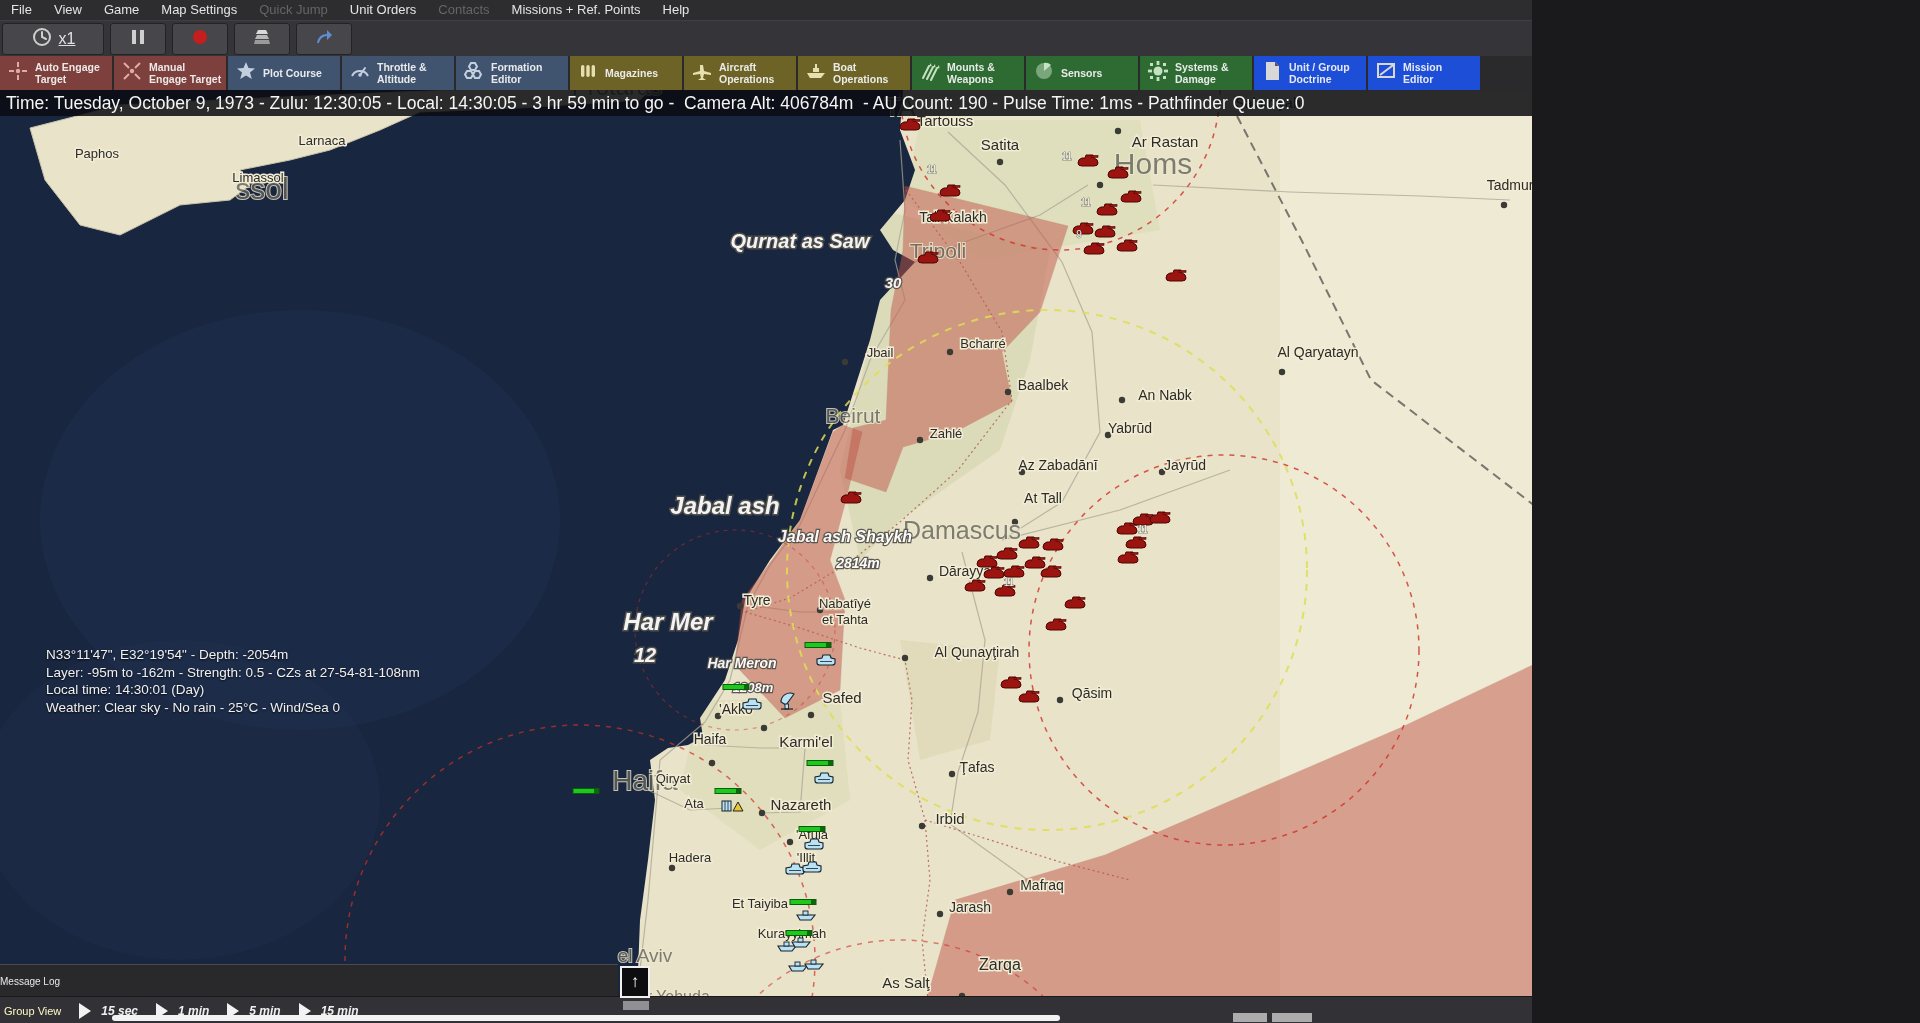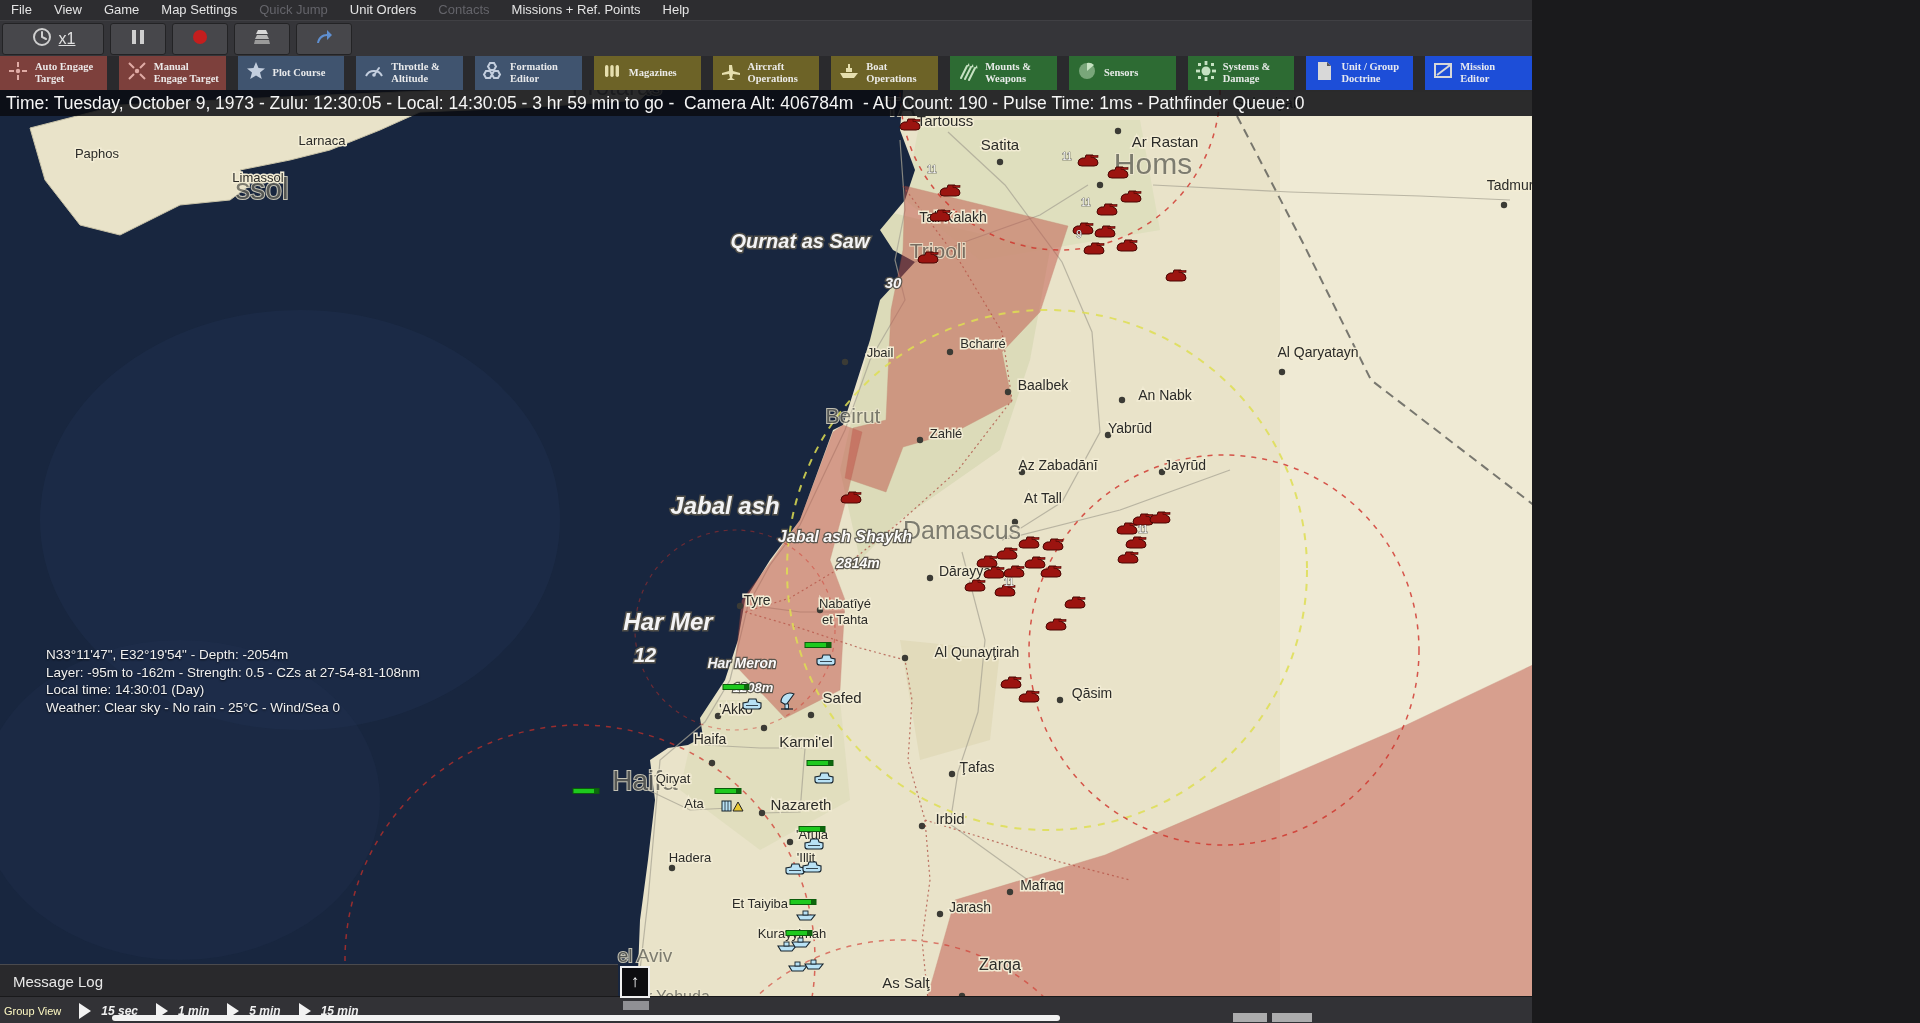--- a/index.html
+++ b/index.html
@@ -9,38 +9,38 @@
   #menubar{position:absolute;top:0;left:0;width:100%;height:20px;background:#2d2d30;
            display:flex;align-items:center;z-index:40;}
   .menu-item{color:#e4e4e4;font-size:13px;padding:0 11px;line-height:20px;cursor:default;}
   .menu-item.disabled{color:#64646a;}
   #toolbar2{position:absolute;top:20px;left:0;width:100%;height:36px;background:#353539;
             display:flex;align-items:center;gap:6px;padding-left:2px;box-sizing:border-box;z-index:40;
             border-top:1px solid #404044;}
   .sim-btn{height:30px;background:#47474b;border:1px solid #232325;border-radius:3px;
            display:flex;align-items:center;justify-content:center;gap:6px;color:#ddd;}
   #toolbar3{position:absolute;top:56px;left:0;width:100%;height:34px;background:#2a2a2d;
-            display:flex;gap:12px;z-index:40;font-family:Liberation Serif, serif;}
+            display:flex;gap:2px;z-index:40;}
   .act-btn{width:112px;height:34px;display:flex;align-items:center;gap:6px;padding-left:7px;
            box-sizing:border-box;color:#f2f2f2;}
   .act-btn .lbl{font-size:10.5px;line-height:1.15;font-weight:bold;opacity:.95;}
   .g-engage{background:#7d403c;} .g-nav{background:#40546f;} .g-logi{background:#6d6327;}
   .g-weap{background:#2d6b33;} .g-misc{background:#1d4ed8;}
   
   #statusbar{position:absolute;top:90px;left:0;width:100%;height:26px;
              background:rgba(10,12,16,.86);color:#f5f5f5;font-size:17.5px;
              line-height:26px;padding-left:6px;white-space:pre;z-index:30;box-sizing:border-box;}
   
   #map{position:absolute;top:0;left:0;z-index:1;}
   #infopanel{position:absolute;left:46px;top:646px;z-index:10;color:#f0f0f0;font-size:13.5px;
              line-height:17.5px;text-shadow:0 1px 2px rgba(0,0,0,.8);}
   
   #msglog{position:absolute;left:0;top:964px;width:618px;height:32px;background:#29292c;
           border-top:1px solid #4a4a4e;z-index:35;display:flex;align-items:center;}
-  #msglog .title{color:#e8e8e8;font-size:15px;padding-left:13px;text-align:center;}
+  #msglog .title{color:#e8e8e8;font-size:10px;text-align:center;}
   #msg-expand{position:absolute;left:620px;top:966px;width:30px;height:32px;background:#0d0d10;
               border:2px solid #f0f0f0;color:#fff;font-size:17px;font-weight:bold;z-index:36;
               display:flex;align-items:center;justify-content:center;box-sizing:border-box;}
   #msg-stub{position:absolute;left:623px;top:1001px;width:26px;height:9px;background:#909094;z-index:36;}
   #groupbar{position:absolute;left:0;top:996px;width:100%;height:27px;background:#323236;
             border-top:1px solid #19191b;z-index:35;display:flex;align-items:center;}
   #groupbar .gv{color:#fef9c3;font-size:11px;padding:0 14px 0 4px;}
   .step-arrow{width:0;height:0;border-top:8px solid transparent;border-bottom:8px solid transparent;
               border-left:12px solid #f2f2f2;margin:0 10px 0 4px;}
   .step-lbl{color:#f0f0f0;font-size:12px;font-weight:bold;margin-right:14px;font-style:italic;}

